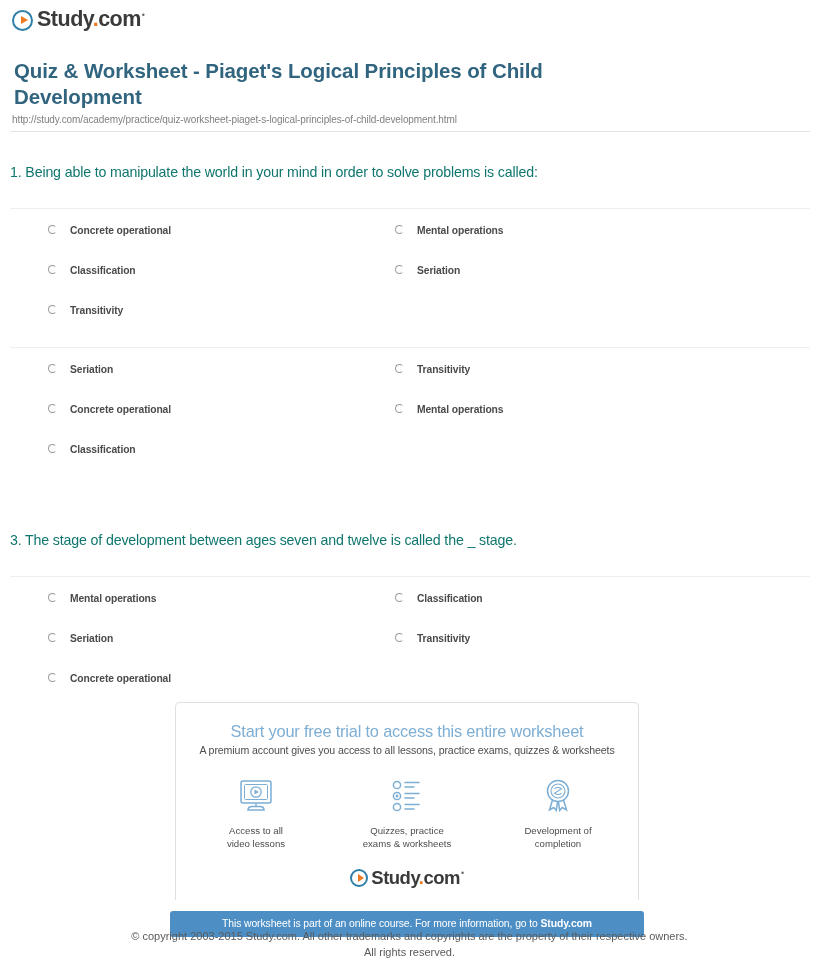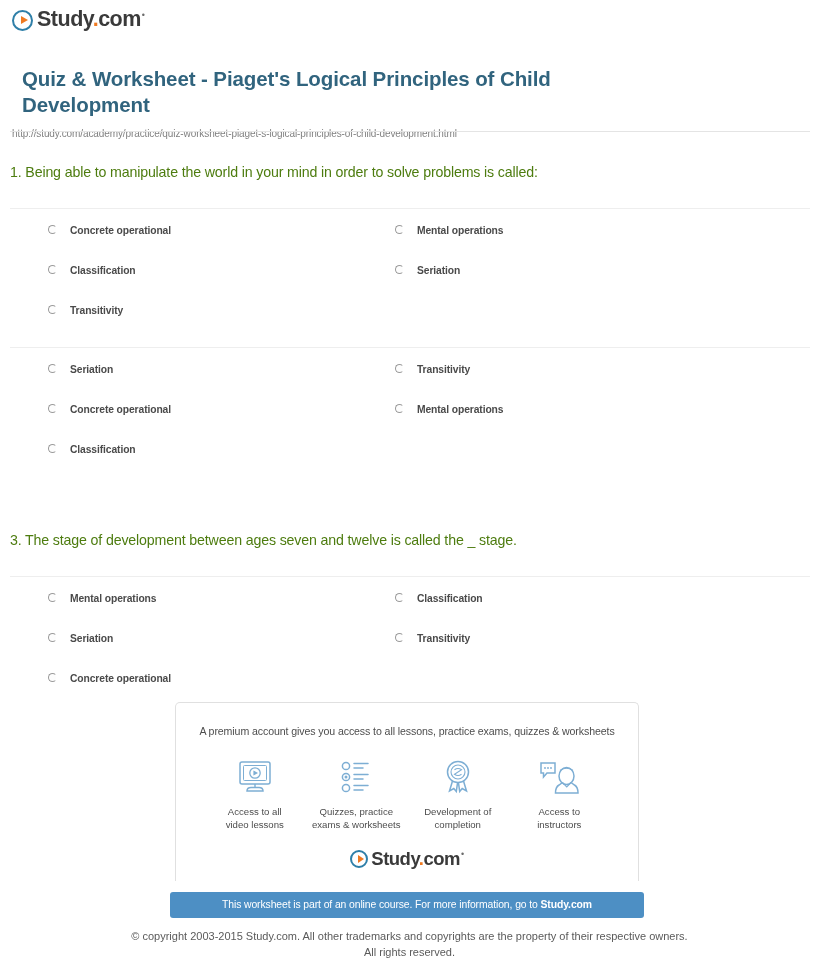--- a/index.html
+++ b/index.html
@@ -62,21 +62,21 @@
     position: absolute;
     left: 12px;
     top: 56px;
     width: 600px;
   }
   .page-title {
     font-size: 20.5px;
     font-weight: 700;
     color: #31647e;
     line-height: 1.28;
-    margin: 10px;
+    margin: 2px;
     letter-spacing: -0.1px;
   }
   .page-url {
     font-size: 10px;
     color: #808080;
     margin-top: 4px;
     letter-spacing: -0.1px;
     white-space: nowrap;
   }
   .header-rule {
@@ -89,21 +89,21 @@
   }
 
   
   .question-block {
     position: absolute;
     left: 10px;
     width: 800px;
   }
   .question-text {
     font-size: 14.2px;
-    color: #4d7c0f;
+    color: #0f766e;
     line-height: 1.3;
     padding-bottom: 27px;
     letter-spacing: -0.15px;
   }
   .question-rule {
     width: 800px;
     height: 1px;
     background: #eeeeee;
   }
   .options {
@@ -319,20 +319,21 @@
     </label>
     <label class="option col-left row-2">
       <span class="radio"></span>
       <span class="opt-label">Concrete operational</span>
     </label>
   </div>
 </div>
 
 <div class="promo-wrap">
   <div class="promo-card">
+    <div class="promo-title">Start your free trial to access this entire worksheet</div>
     <div class="promo-sub">A premium account gives you access to all lessons, practice exams, quizzes &amp; worksheets</div>
 
     <div class="promo-features">
 
       <div class="feature">
         <div class="feature-icon">
           <svg width="40" height="40" viewBox="0 0 40 40" fill="none" stroke="#7daed4" stroke-width="1.5">
             <rect x="5" y="5" width="30" height="22" rx="2"></rect>
             <rect x="8.5" y="8.5" width="23" height="15" rx="1" stroke-width="1"></rect>
             <circle cx="20" cy="16" r="5.2" stroke-width="1.3"></circle>
@@ -374,38 +375,20 @@
             <path d="M14.5 24 L11.5 34 L15.8 31.5 L18.3 34.5 L19.6 25.4"></path>
             <path d="M25.5 24 L28.5 34 L24.2 31.5 L21.7 34.5 L20.4 25.4"></path>
           </svg>
         </div>
         <div class="feature-label">
           <span>Development of</span><br>
           <span>completion</span>
         </div>
       </div>
 
-      <div class="feature">
-        <div class="feature-icon">
-          <svg width="42" height="40" viewBox="0 0 42 40" fill="none" stroke="#7daed4" stroke-width="1.5">
-            <path d="M3 6 H17 V16 H9 L5.5 20 V16 H3 Z"></path>
-            <circle cx="7" cy="11" r="0.9" fill="#7daed4" stroke="none"></circle>
-            <circle cx="10" cy="11" r="0.9" fill="#7daed4" stroke="none"></circle>
-            <circle cx="13" cy="11" r="0.9" fill="#7daed4" stroke="none"></circle>
-            <path d="M21 19 a7.5 8.5 0 1 1 15 0 a7.5 8.5 0 1 1 -15 0 Z"></path>
-            <path d="M22 13.5 Q28.5 9 35 13.5" stroke-width="1.2"></path>
-            <path d="M24.5 25.5 L21 28 Q17.5 30 17.5 36 H40 Q40 30 36.5 28 L33 25.5"></path>
-            <path d="M24.5 25.5 L28.75 30 L33 25.5" stroke-width="1.2"></path>
-          </svg>
-        </div>
-        <div class="feature-label">
-          <span>Access to</span><br>
-          <span>instructors</span>
-        </div>
-      </div>
 
     </div>
 
     <div class="promo-logo">
       <span class="logo-mark">
         <span class="tri"></span>
       </span>
       <span class="logo-text"><span>Study</span><span class="dot">.</span><span>com</span><span class="logo-tm">•</span></span>
     </div>
   </div>

